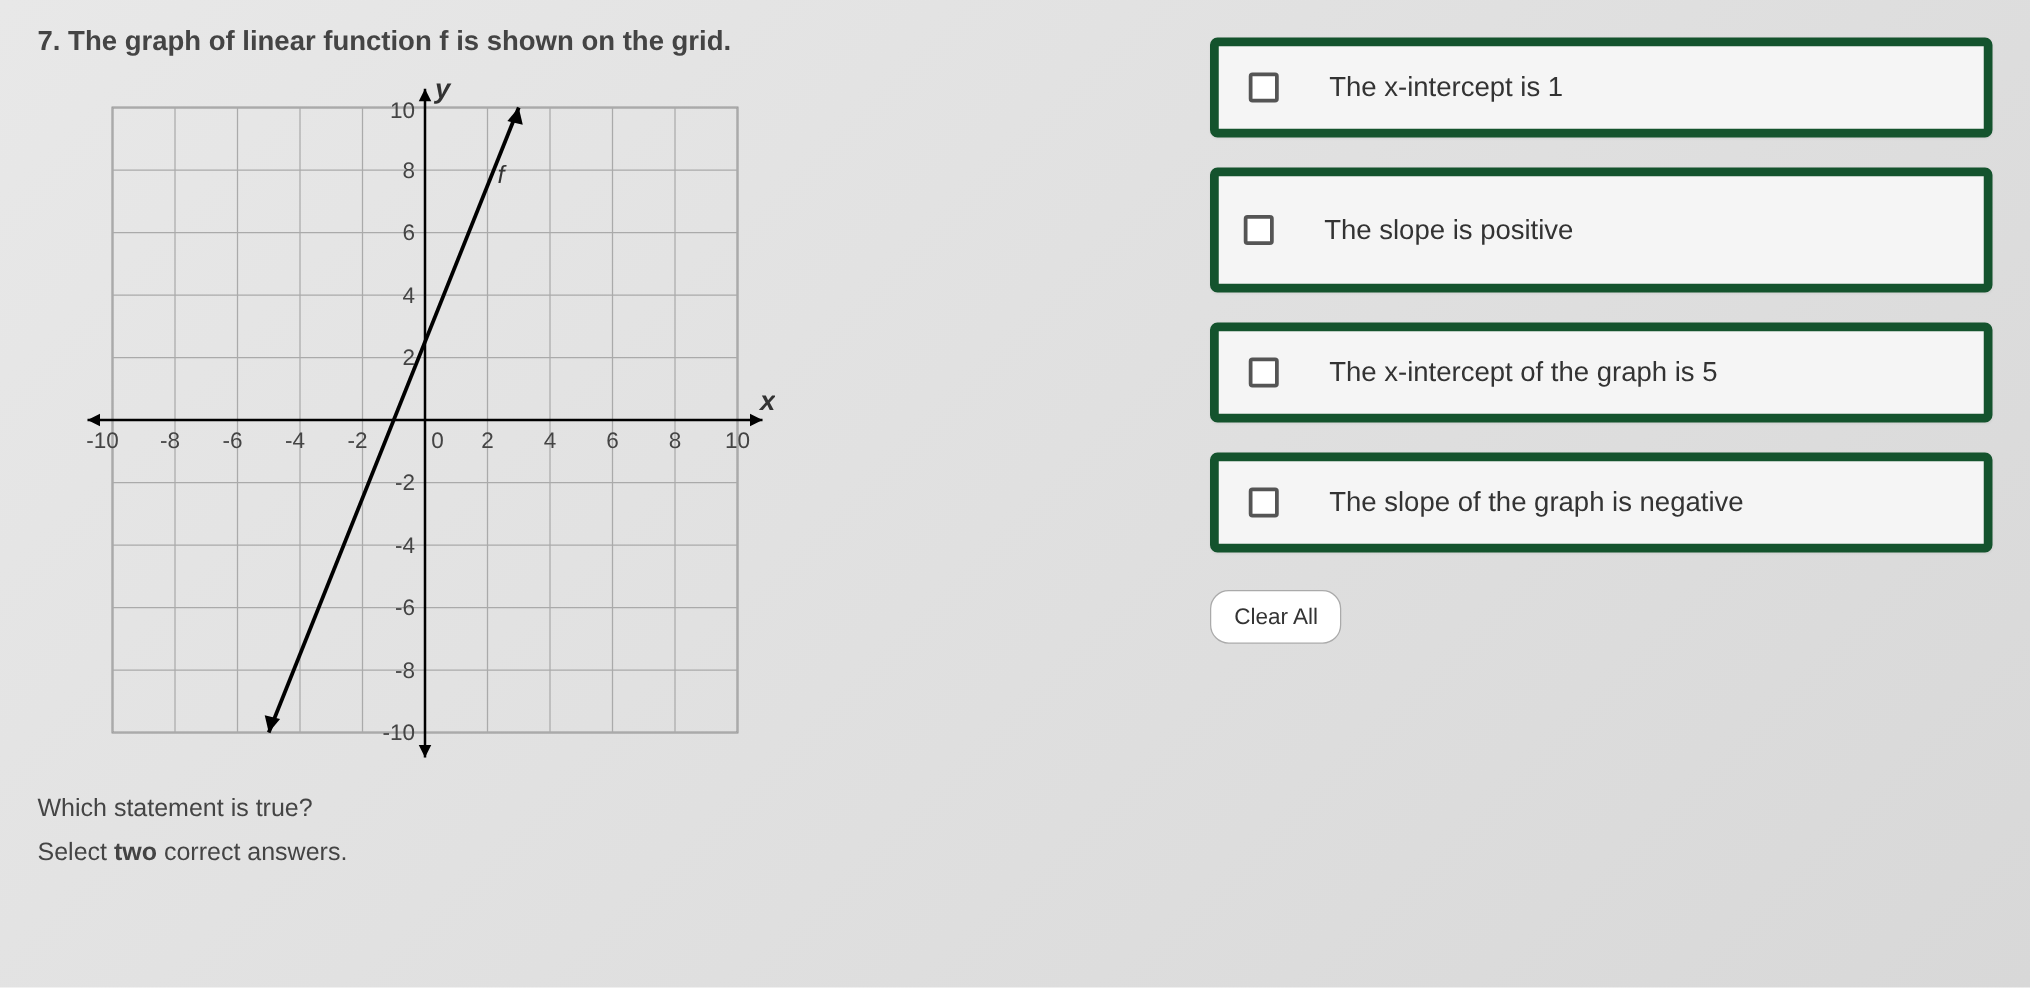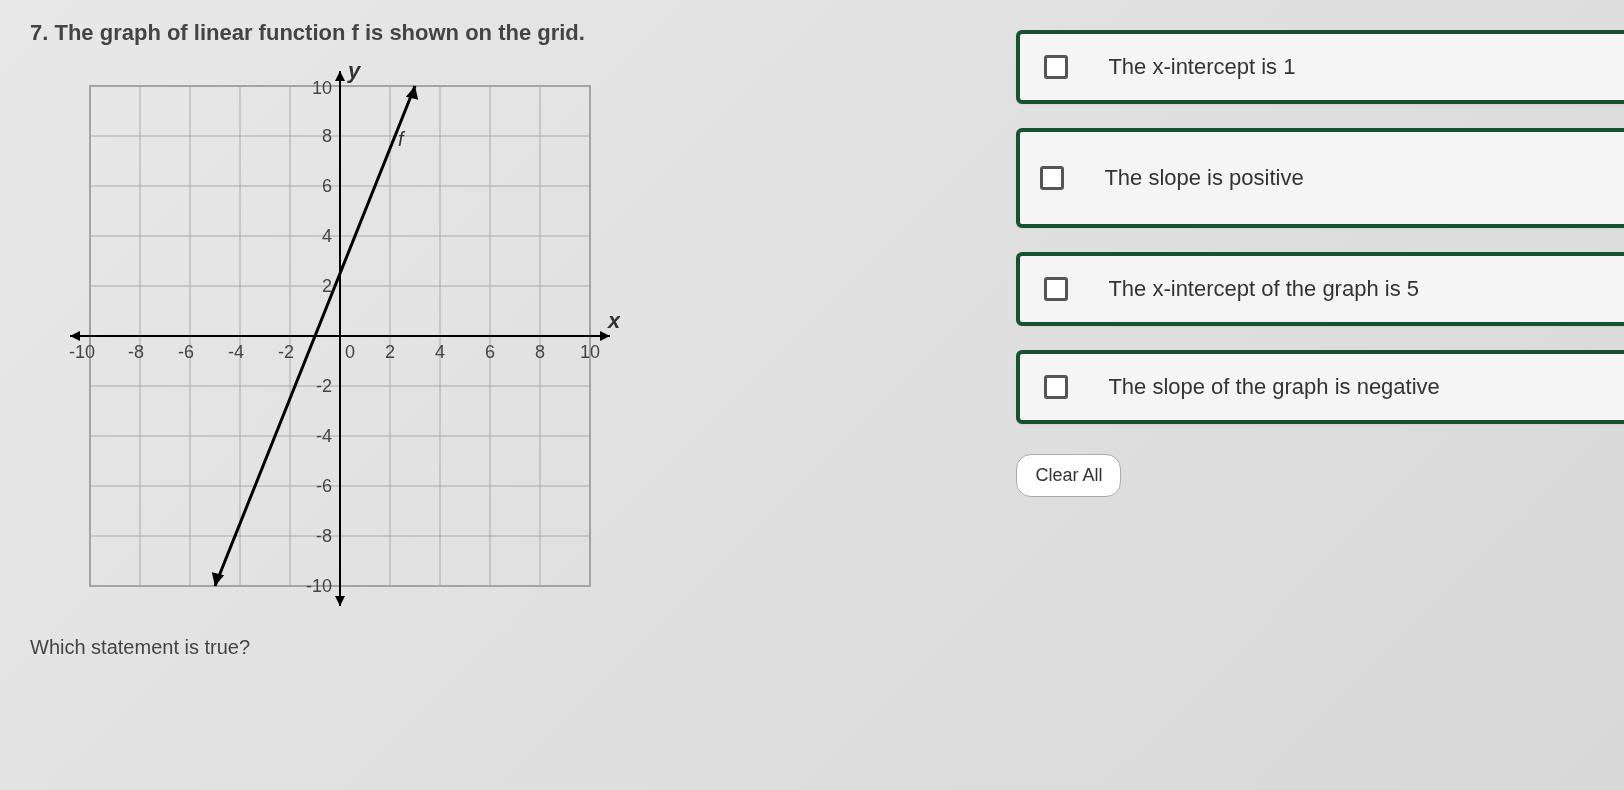--- a/index.html
+++ b/index.html
@@ -9,21 +9,20 @@
       width: 1624px;
       height: 790px;
       padding: 20px 30px;
       color: #333;
       position: relative;
     }
     .container {
       display: flex;
       width: 100%;
       height: 100%;
-      gap: 48px;
     }
     .left-panel {
       flex: 0 0 60%;
       padding-right: 40px;
     }
     .right-panel {
       flex: 0 0 40%;
       padding-top: 10px;
     }
     .question-header {
@@ -48,21 +47,21 @@
     .footer-text {
       margin-top: 20px;
       font-size: 20px;
       color: #444;
     }
     .footer-text .line1 {
       margin-bottom: 12px;
     }
     .option-box {
       background: #f5f5f5;
-      border: 4px solid #14532d;
+      border: 7px solid #14532d;
       border-radius: 6px;
       display: flex;
       align-items: center;
       padding: 20px 24px;
       margin-bottom: 24px;
       min-height: 70px;
       box-shadow: 0 1px 2px rgba(0,0,0,0.05);
     }
     .option-box.tall {
       min-height: 100px;
@@ -185,20 +184,21 @@
 
         <text class="axis-label" x="288" y="12">y</text>
         <text class="axis-label" x="548" y="262">x</text>
 
         <text class="func-label" x="338" y="80">f</text>
       </svg>
     </div>
 
     <div class="footer-text">
       <div class="line1">Which statement is true?</div>
+      <div>Select <b>two</b> correct answers.</div>
     </div>
   </div>
 
   <div class="right-panel">
     <div class="option-box">
       <div class="checkbox"></div>
       <div class="option-text">The x-intercept is 1</div>
     </div>
     <div class="option-box tall">
       <div class="checkbox"></div>

